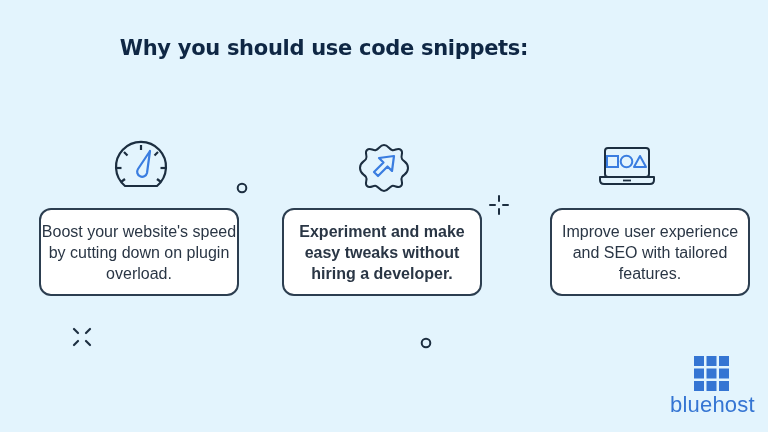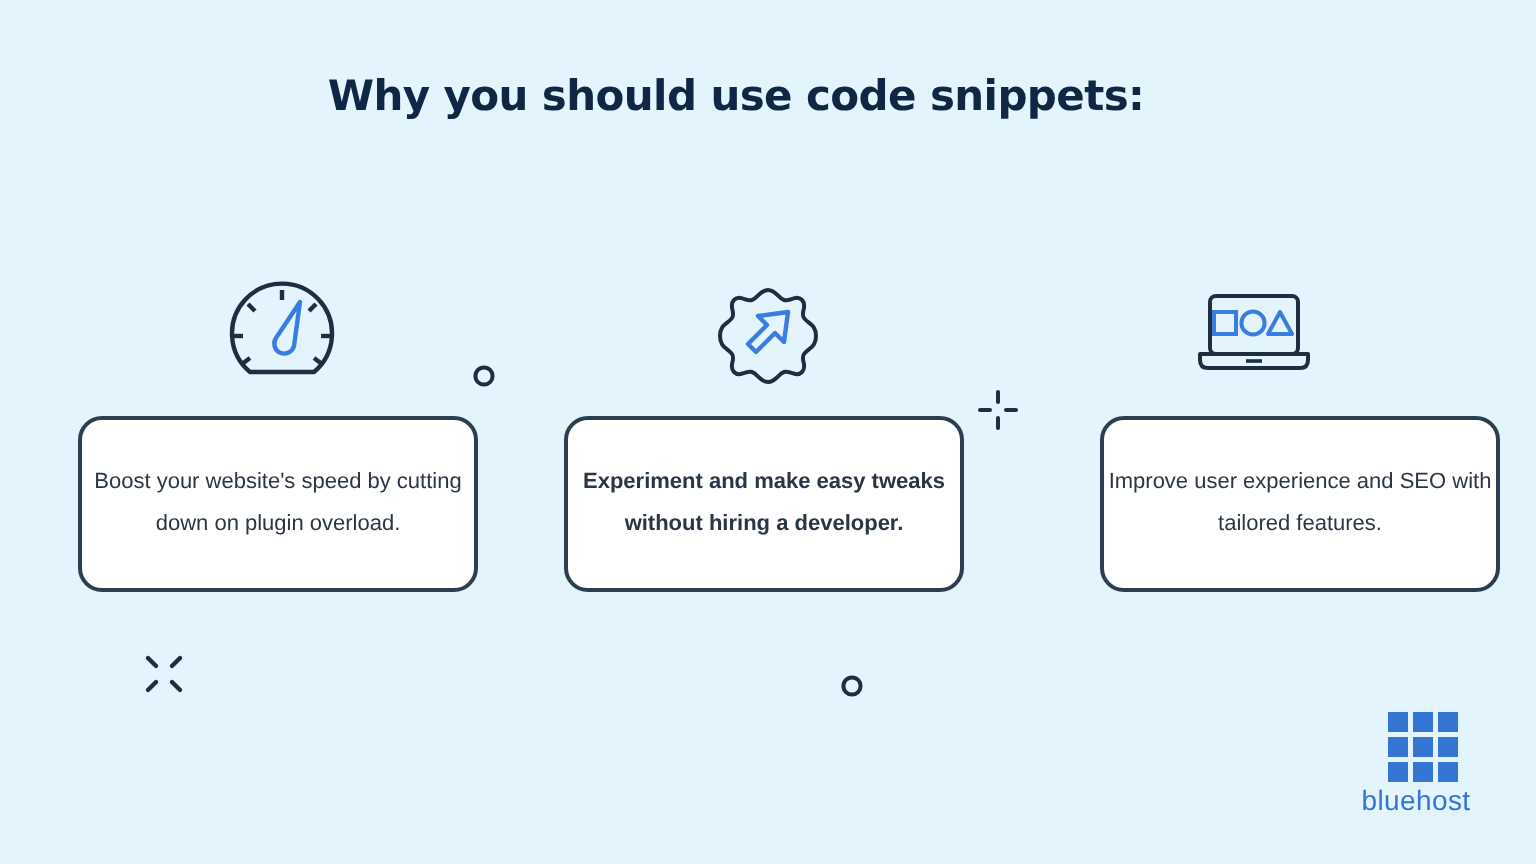--- a/index.html
+++ b/index.html
@@ -1,23 +1,23 @@
 <!DOCTYPE html>
 <html><head>
 <meta charset="utf-8">
 <style>
   html,body{margin:0;padding:0;}
   body{width:768px;height:432px;background:#e3f4fd;position:relative;overflow:hidden;font-family:"Liberation Sans",sans-serif;}
-  .title{position:absolute;left:0;top:36px;width:648px;text-align:center;font-family:"DejaVu Sans",sans-serif;font-weight:bold;font-size:21px;color:#0f2744;letter-spacing:-0.3px;margin-left:44px;}
+  .title{position:absolute;left:0;top:36px;width:648px;text-align:center;font-family:"DejaVu Sans",sans-serif;font-weight:bold;font-size:21px;color:#0f2744;letter-spacing:-0.3px;}
   .card{position:absolute;top:208px;width:200px;height:88px;background:#ffffff;border:2px solid #2c3e50;border-radius:12px;box-sizing:border-box;display:flex;align-items:center;justify-content:center;text-align:center;}
-  .card p{margin:0;font-size:11px;line-height:21px;color:#2a3645;font-family:"Liberation Sans",sans-serif;}
+  .card p{margin:0;font-size:16px;line-height:21px;color:#2a3645;font-family:"Liberation Sans",sans-serif;}
   .icon{position:absolute;}
   .deco{position:absolute;}
   .logo{position:absolute;left:694px;top:356px;}
-  .logo-text{position:absolute;left:670px;top:392px;width:76px;text-align:center;font-size:14px;color:#3575d3;font-family:"Liberation Sans",sans-serif;letter-spacing:0.2px;}
+  .logo-text{position:absolute;left:670px;top:392px;width:76px;text-align:center;font-size:22px;color:#3575d3;font-family:"Liberation Sans",sans-serif;letter-spacing:0.2px;}
 </style>
 </head>
 <body>
 
 <div class="title">Why you should use code snippets:</div>
 
 <svg class="icon" style="left:113px;top:140px" width="56" height="52" viewBox="0 0 56 52">
   <path d="M12 46 A25 25 0 1 1 44 46 Z" fill="none" stroke="#1c2e40" stroke-width="2.2" stroke-linejoin="round"></path>
   <line x1="28" y1="5" x2="28" y2="10" stroke="#1c2e40" stroke-width="2.2"></line>
   <line x1="11" y1="12" x2="14.5" y2="15.5" stroke="#1c2e40" stroke-width="2.2"></line>

